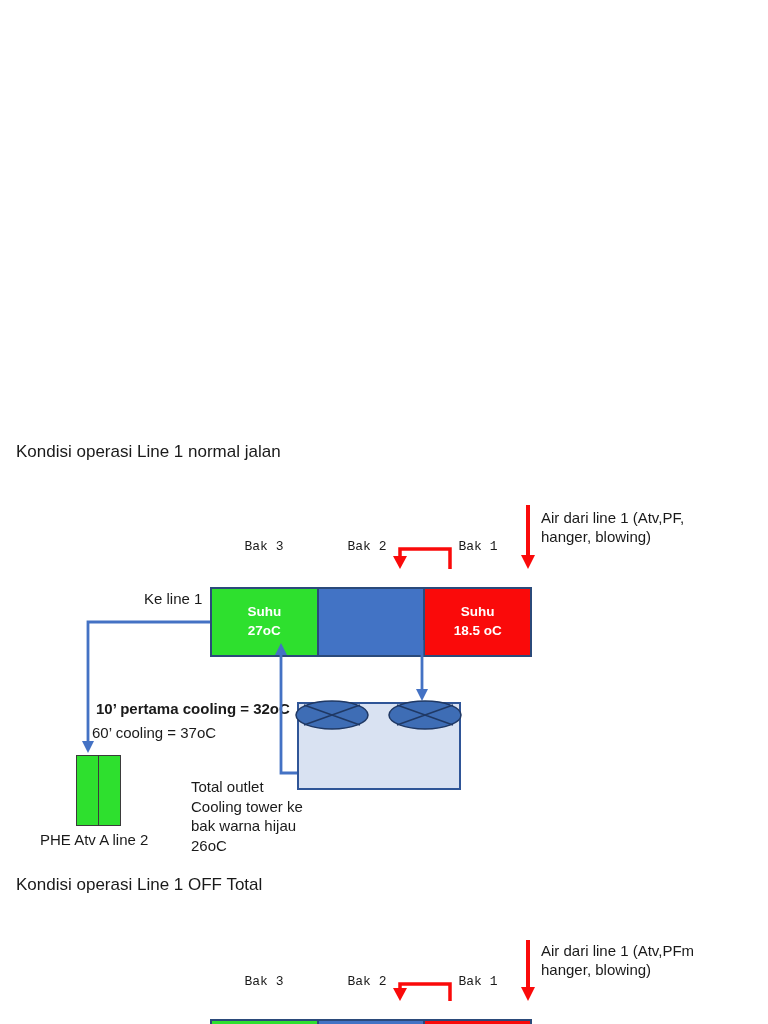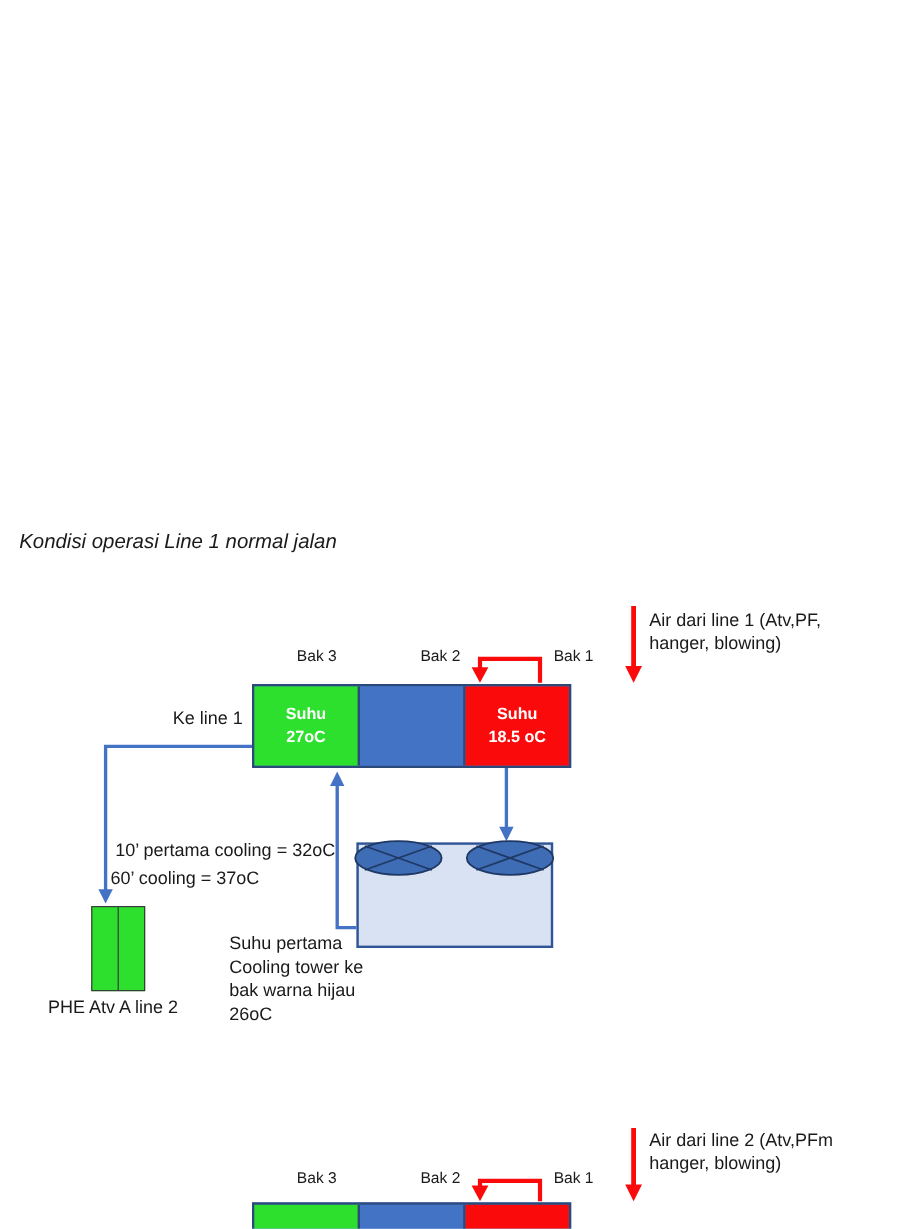--- a/index.html
+++ b/index.html
@@ -22,40 +22,41 @@
     left: 195px; top: 200px;
     font-size: 21.5px;
     letter-spacing: 0.2px;
     white-space: nowrap;
   }
   .section-heading {
     left: 16px;
     font-size: 17px;
     line-height: 27px;
     white-space: nowrap;
-    font-style: italic;
   }
   .small-note {
     font-size: 15px;
     line-height: 18.5px;
     white-space: nowrap;
   }
   .bak-label {
     width: 90px;
     text-align: center;
     font-size: 13px;
     white-space: nowrap;
+    font-family: Liberation Mono, monospace;
   }
 
   .bak-bar {
-    width: 266px; height: 70px;
+    width: 322px; height: 70px;
     display: flex;
     border: 2px solid var(--bar-border);
     box-sizing: border-box;
     background: var(--blue);
+    margin-top: 17px;
   }
   .bak-seg {
     flex: 1 1 0;
     display: flex;
     flex-direction: column;
     align-items: center;
     box-sizing: border-box;
     padding-top: 13px;
     font-size: 13.5px;
     font-weight: bold;
@@ -121,47 +122,48 @@
       <span>18.5 oC</span>
     </div>
   </div>
 
   <div class="abs small-note" style="left:541px; top:509px;">
     <div>Air dari line 1 (Atv,PF,</div>
     <div>hanger, blowing)</div>
   </div>
 
   <div class="abs small-note" style="left:144px; top:590px;text-align:right;">Ke line 1</div>
-  <div class="abs small-note" style="left:96px; top:700px;">10’ pertama cooling = 32oC</div>
+  <div class="abs small-note" style="left:96px; top:700px;font-weight:bold;">10’ pertama cooling = 32oC</div>
   <div class="abs small-note" style="left:92px; top:724px;">60’ cooling = 37oC</div>
 
   <div class="abs phe-box">
     <div class="phe-cell"></div>
     <div class="phe-cell"></div>
   </div>
   <div class="abs small-note" style="left:40px; top:831px;">PHE Atv A line 2</div>
 
   <div class="abs tower-box"></div>
 
   <div class="abs small-note" style="left:191px; top:777px; line-height:19.5px;">
-    <div>Suhu pertama</div>
+    <div>Total outlet</div>
     <div>Cooling tower ke</div>
     <div>bak warna hijau</div>
     <div>26oC</div>
   </div>
 
   <div class="abs section-heading" style="top:871px;">
+    <div>Kondisi operasi Line 1 OFF Total</div>
   </div>
 
   <div class="abs bak-label" style="left:219px; top:974px;">Bak 3</div>
   <div class="abs bak-label" style="left:322px; top:974px;">Bak 2</div>
   <div class="abs bak-label" style="left:433px; top:974px;">Bak 1</div>
 
   <div class="abs small-note" style="left:541px; top:942px;">
-    <div>Air dari line 2 (Atv,PFm</div>
+    <div>Air dari line 1 (Atv,PFm</div>
     <div>hanger, blowing)</div>
   </div>
 
   <div class="abs bak-bar" style="left:210px; top:1002px;">
     <div class="bak-seg seg-green" style="padding-top:17px;">
       <span>Suhu</span>
     </div>
     <div class="bak-seg seg-blue"></div>
     <div class="bak-seg seg-red"></div>
   </div>

